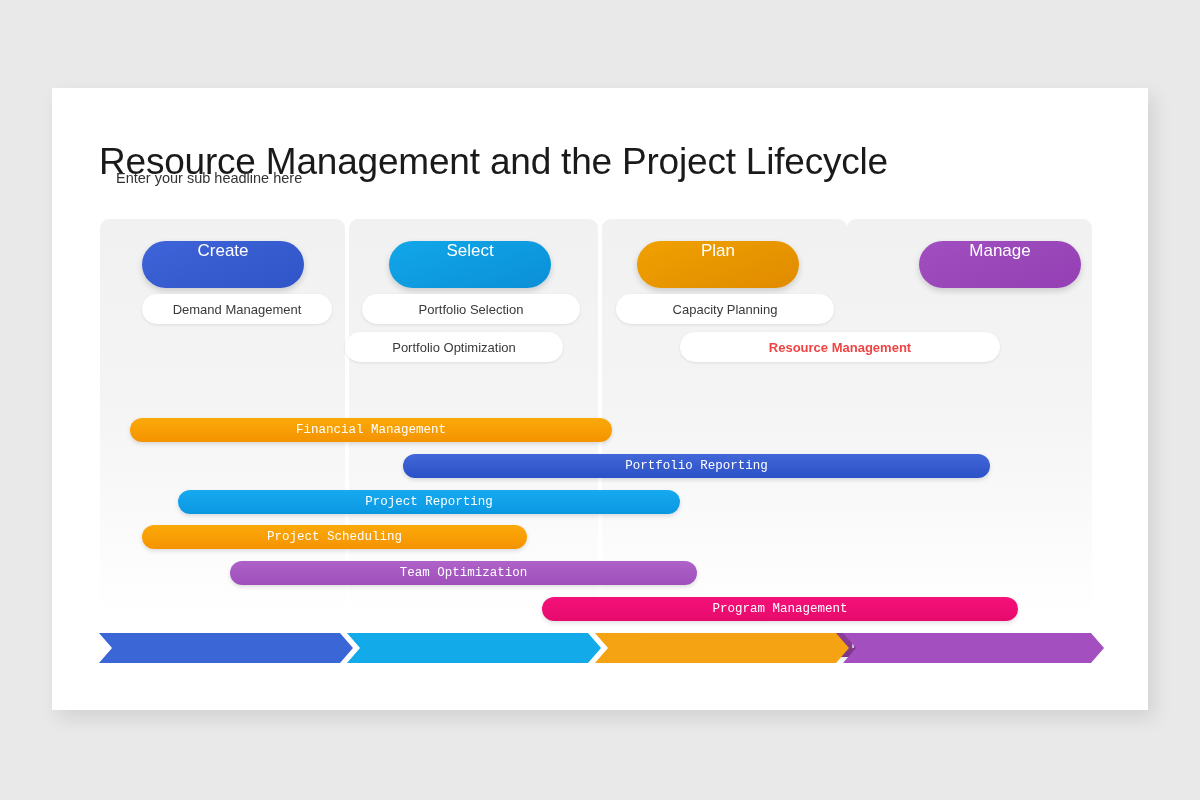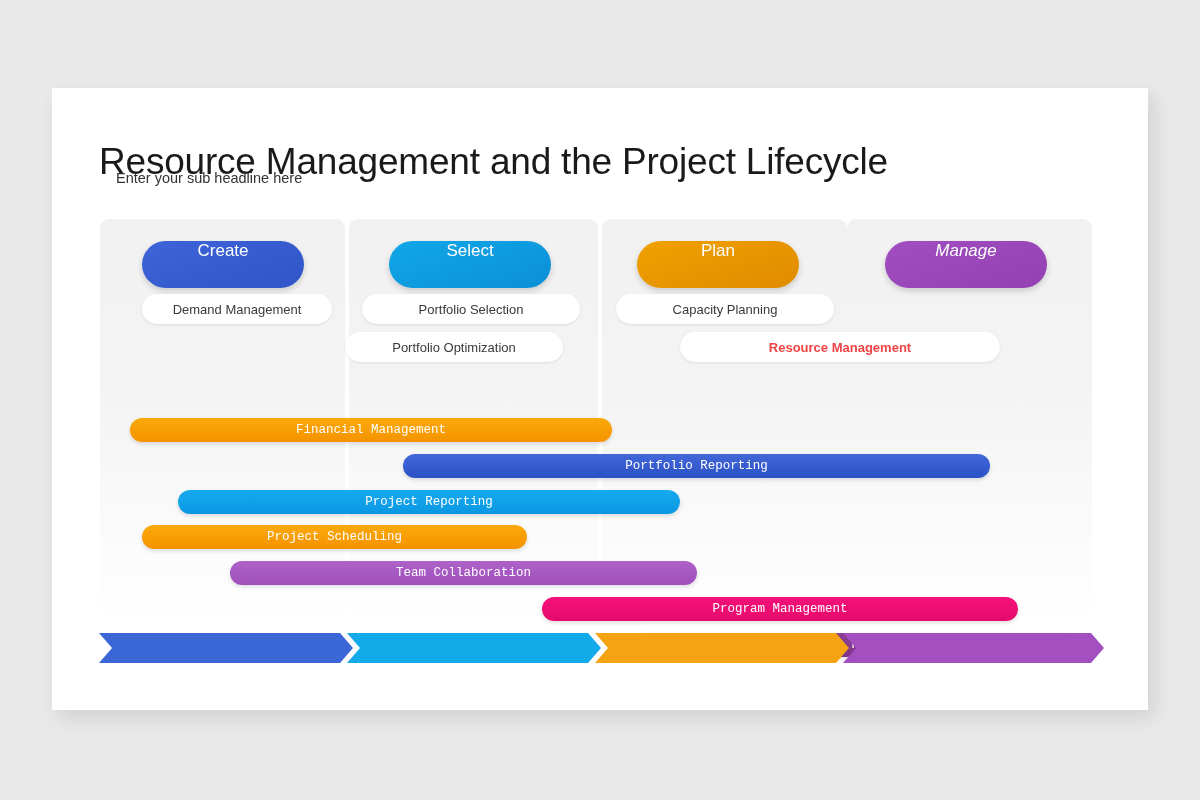--- a/index.html
+++ b/index.html
@@ -144,40 +144,40 @@
         <span>Portfolio Optimization</span>
       </div>
       <div class="col-panel" style="left: 550px; width: 245px;"></div>
       <div class="phase-pill" style="left: 585px; width: 162px; top: 153px; background: linear-gradient(160deg, rgb(240, 161, 0), rgb(224, 139, 0));">
         <span>Plan</span>
       </div>
       <div class="sub-pill" style="left: 564px; width: 218px; top: 206px;">
         <span>Capacity Planning</span>
       </div>
       <div class="col-panel" style="left: 795px; width: 245px;"></div>
-      <div class="phase-pill" style="left: 833px; width: 162px; top: 153px; background: linear-gradient(160deg, rgb(160, 78, 192), rgb(148, 64, 180)); font-style: italic;">
+      <div class="phase-pill" style="left: 867px; width: 162px; top: 153px; background: linear-gradient(160deg, rgb(160, 78, 192), rgb(148, 64, 180));">
         <span>Manage</span>
       </div>
       <div class="sub-pill bold" style="left: 628px; width: 320px; top: 244px;">
         <span>Resource Management</span>
       </div>
       <div class="cap-bar" style="left: 78px; width: 482px; top: 330px; background: linear-gradient(rgb(251, 169, 10), rgb(245, 147, 0));">
         <span>Financial Management</span>
       </div>
       <div class="cap-bar" style="left: 351px; width: 587px; top: 366px; background: linear-gradient(rgb(66, 103, 216), rgb(42, 81, 198));">
         <span>Portfolio Reporting</span>
       </div>
       <div class="cap-bar" style="left: 126px; width: 502px; top: 402px; background: linear-gradient(rgb(23, 170, 240), rgb(10, 151, 226));">
         <span>Project Reporting</span>
       </div>
       <div class="cap-bar" style="left: 90px; width: 385px; top: 437px; background: linear-gradient(rgb(251, 169, 10), rgb(245, 147, 0)); text-align: center;">
         <span>Project Scheduling</span>
       </div>
       <div class="cap-bar" style="left: 178px; width: 467px; top: 473px; background: linear-gradient(rgb(174, 98, 201), rgb(159, 79, 187));">
-        <span>Team Collaboration</span>
+        <span>Team Optimization</span>
       </div>
       <div class="cap-bar" style="left: 490px; width: 476px; top: 509px; background: linear-gradient(rgb(245, 17, 122), rgb(230, 10, 108));">
         <span>Program Management</span>
       </div>
       <div class="cap-bar" style="left: 585px; width: 444px; top: 545px; background: linear-gradient(rgb(139, 63, 150), rgb(125, 54, 138));">
         <span>Benefits Realization</span>
       </div>
       <div class="chevron" style="left: 47px; top: 545px; width: 254px; height: 30px;">
         <svg width="254" height="30">
           <polygon points="0,0 241,0 254,15 241,30 0,30 13,15" fill="#3a66d6"></polygon>

